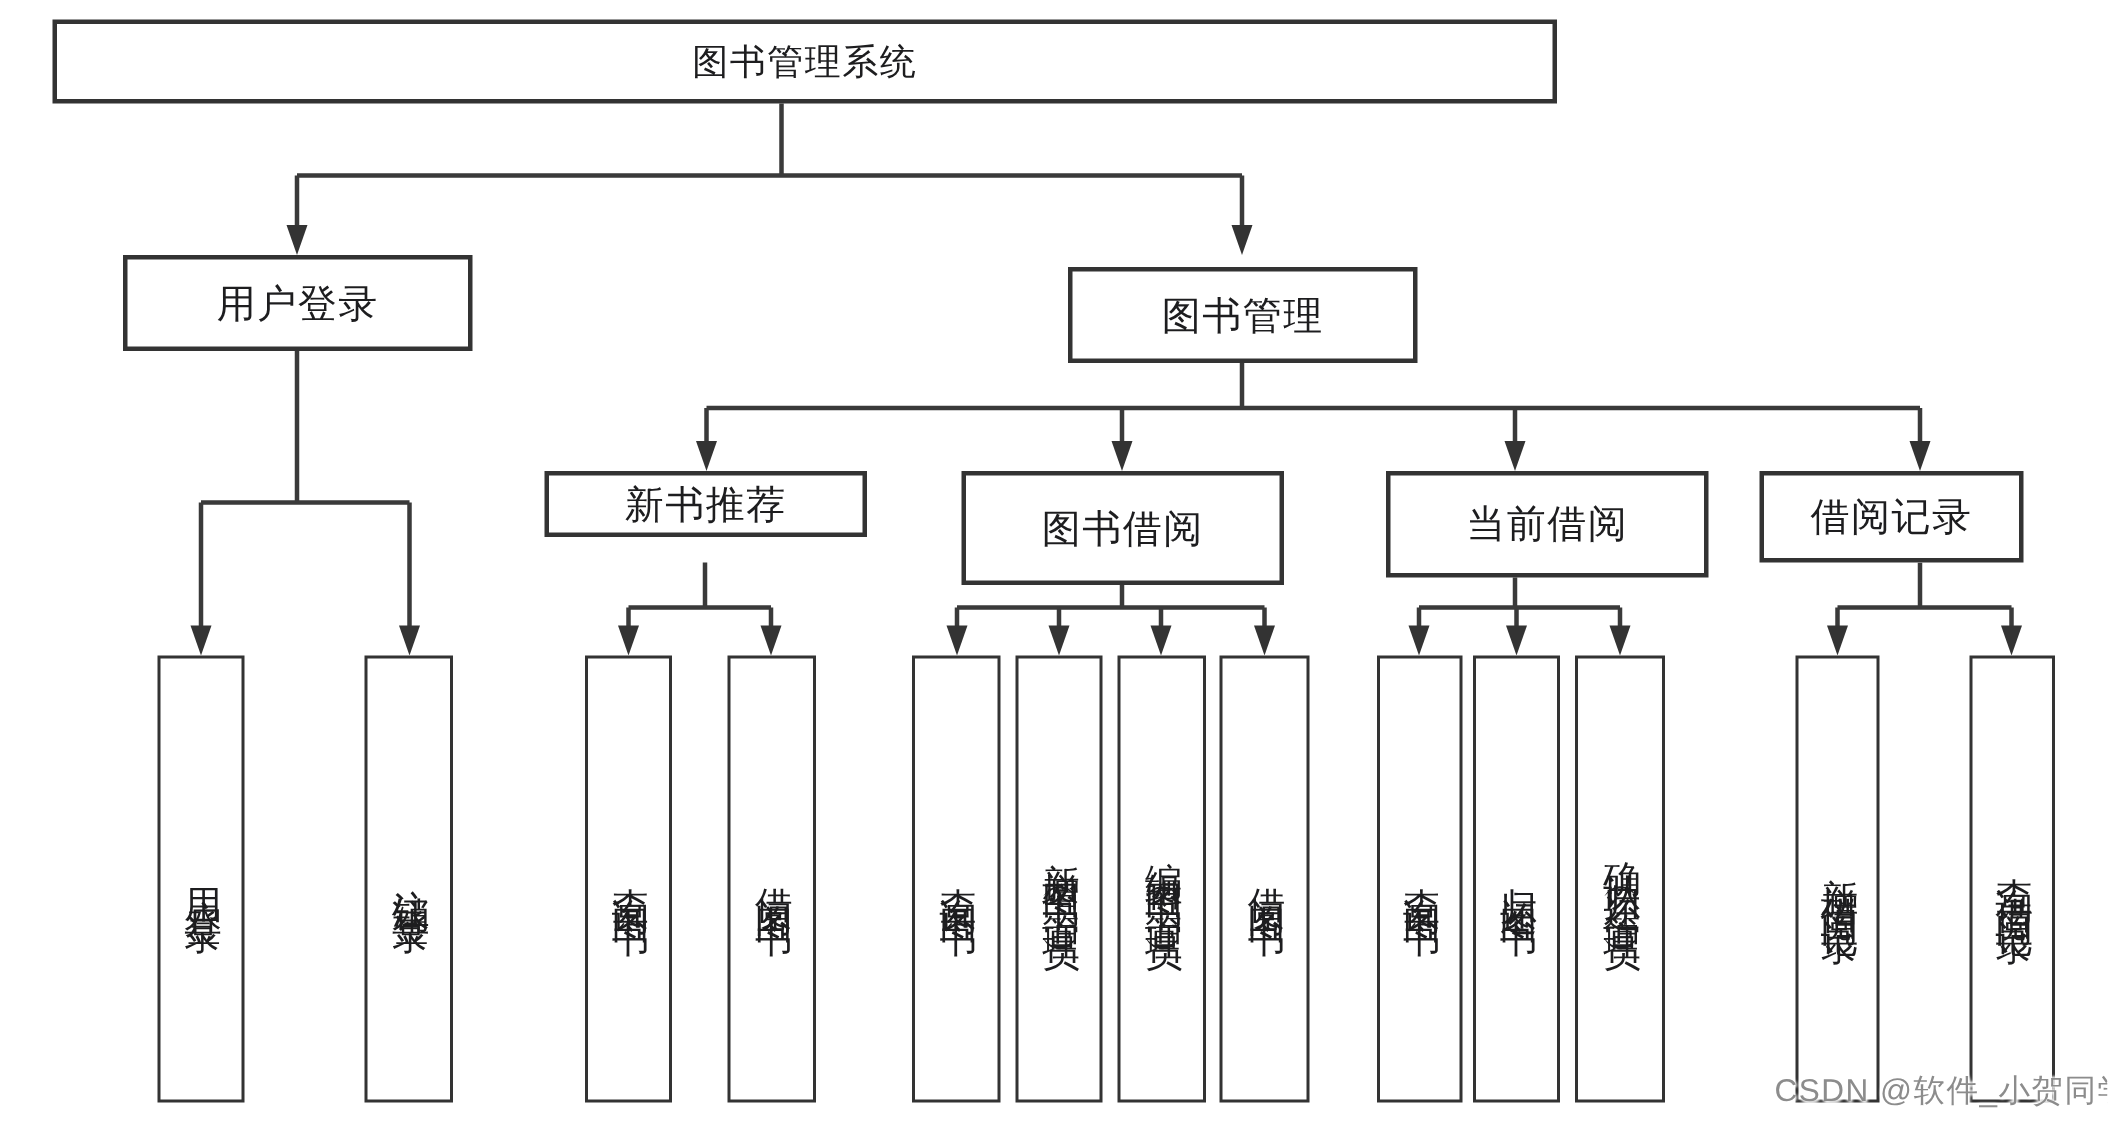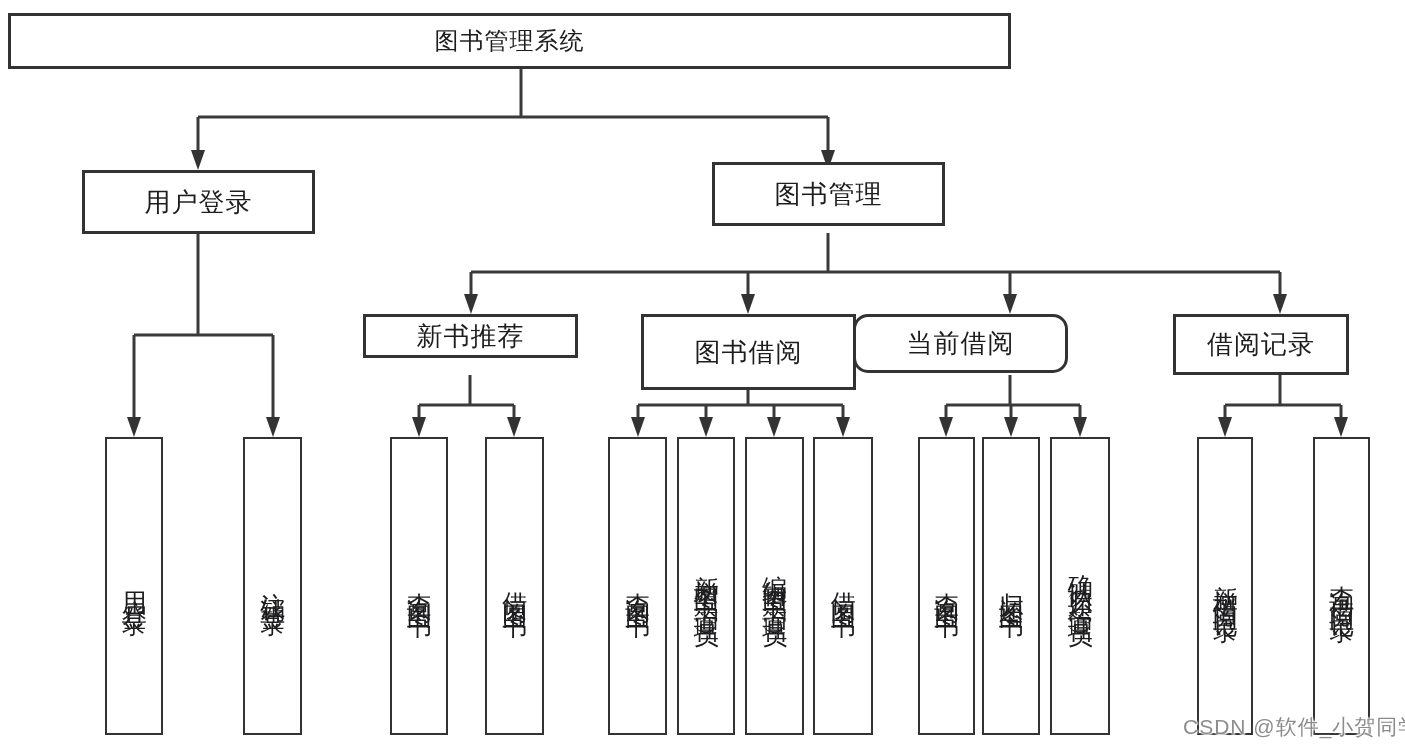--- a/index.html
+++ b/index.html
@@ -61,38 +61,38 @@
     <path d="M1010 375 V405 M946 405 H1080 M946 405 V419 M1011 405 V419 M1080 405 V419"></path>
     <polygon points="939,417 953,417 946,437"></polygon>
     <polygon points="1004,417 1018,417 1011,437"></polygon>
     <polygon points="1073,417 1087,417 1080,437"></polygon>
 
     <path d="M1280 375 V405 M1225 405 H1341 M1225 405 V419 M1341 405 V419"></path>
     <polygon points="1218,417 1232,417 1225,437"></polygon>
     <polygon points="1334,417 1348,417 1341,437"></polygon>
   </svg>
 
-  <div class="node lvl1" style="left:8px;top:13px;width:1003px;height:56px;">
+  <div class="node lvl1" style="left:35px;top:13px;width:1003px;height:56px;">
     <span>图书管理系统</span>
   </div>
 
   <div class="node lvl2" style="left:82px;top:170px;width:233px;height:64px;">
     <span>用户登录</span>
   </div>
-  <div class="node lvl2" style="left:712px;top:162px;width:233px;height:64px;justify-content:center;">
+  <div class="node lvl2" style="left:712px;top:178px;width:233px;height:64px;justify-content:center;">
     <span>图书管理</span>
   </div>
 
   <div class="node lvl3" style="left:363px;top:314px;width:215px;height:44px;">
     <span>新书推荐</span>
   </div>
   <div class="node lvl3" style="left:641px;top:314px;width:215px;height:76px;">
     <span>图书借阅</span>
   </div>
-  <div class="node lvl3" style="left:853px;top:314px;width:215px;height:59px;border-radius:15px;">
+  <div class="node lvl3" style="left:924px;top:314px;width:215px;height:71px;">
     <span>当前借阅</span>
   </div>
   <div class="node lvl3" style="left:1173px;top:314px;width:176px;height:61px;">
     <span>借阅记录</span>
   </div>
 
   <div class="node vnode" style="left:105px;top:437px;width:58px;height:298px;">
     <span class="vtext">用户登录</span>
   </div>
   <div class="node vnode" style="left:243px;top:437px;width:59px;height:298px;">

